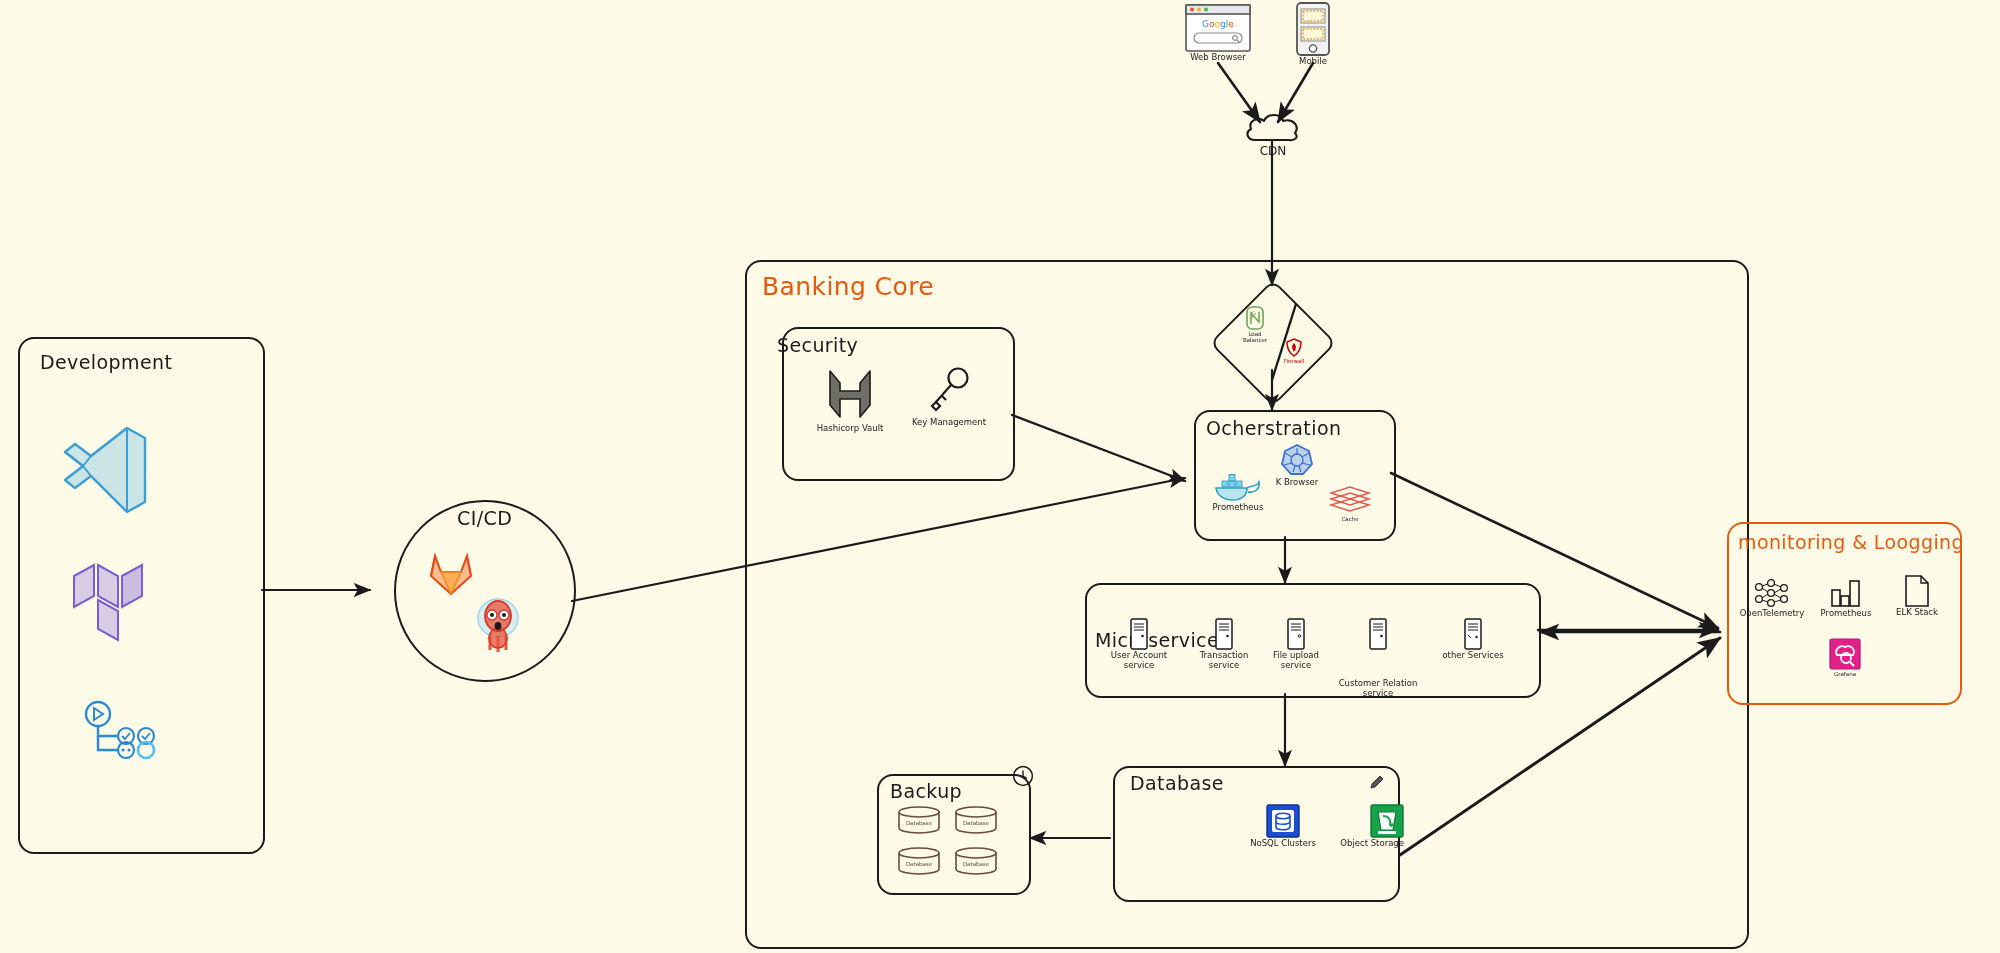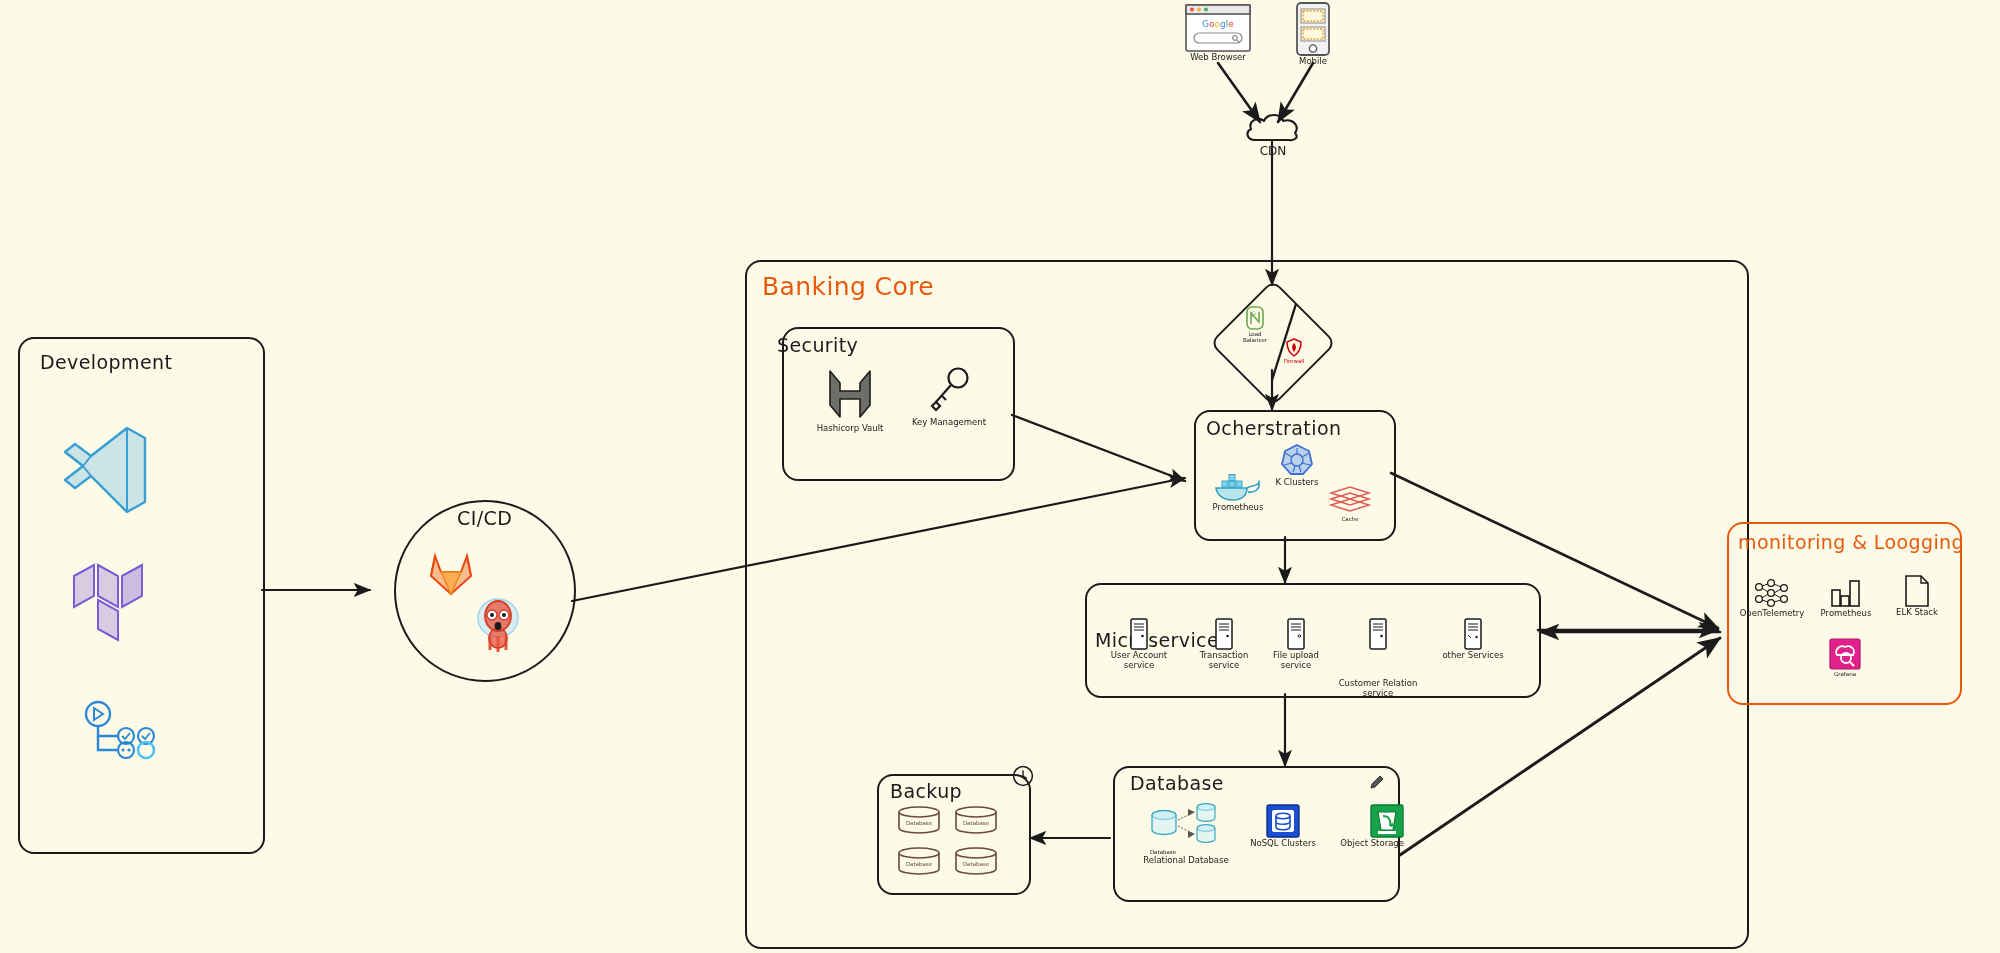--- a/index.html
+++ b/index.html
@@ -285,21 +285,21 @@
   <div class="group-title" style="left:1206px; top:417px;">Ocherstration</div>
 
   <div class="node" style="left:1262px; top:443px; width:70px;">
     <span>
       <svg width="34" height="34" viewBox="0 0 34 34">
         <path d="M17,2 L29,8 L32,21 L23,31 L11,31 L2,21 L5,8 Z" fill="#6d9fe8" fill-opacity="0.45" stroke="#3b6fd6" stroke-width="1.8"></path>
         <circle cx="17" cy="17" r="6" fill="none" stroke="#3b6fd6" stroke-width="1.4"></circle>
         <path d="M17,5 L17,11 M29,10 L22,14 M30,22 L22,20 M21,29 L19,23 M13,29 L15,23 M4,22 L12,20 M5,10 L12,14" stroke="#3b6fd6" stroke-width="1.2"></path>
       </svg>
     </span>
-    <span class="label lbl-sm">K Clusters</span>
+    <span class="label lbl-sm">K Browser</span>
   </div>
 
   <div class="node" style="left:1200px; top:472px; width:76px;">
     <span>
       <svg width="48" height="30" viewBox="0 0 48 30">
         <rect x="8" y="9" width="6" height="6" fill="#7fd3ef" stroke="#2e9fc4" stroke-width="0.9"></rect>
         <rect x="15" y="9" width="6" height="6" fill="#7fd3ef" stroke="#2e9fc4" stroke-width="0.9"></rect>
         <rect x="22" y="9" width="6" height="6" fill="#7fd3ef" stroke="#2e9fc4" stroke-width="0.9"></rect>
         <rect x="15" y="2.5" width="6" height="6" fill="#7fd3ef" stroke="#2e9fc4" stroke-width="0.9"></rect>
         <path d="M2,16 L33,16 C33,24 27,28 19,28 C9,28 3,23 2,16 Z" fill="#7fd3ef" fill-opacity="0.55" stroke="#2e9fc4" stroke-width="1.6"></path>
@@ -380,37 +380,20 @@
   </div>
 
   <div class="group" style="left:1113px; top:766px; width:283px; height:132px;"></div>
   <div class="group-title" style="left:1130px; top:772px;">Database</div>
   <div class="abs" style="left:1370px; top:775px;">
     <svg width="14" height="16" viewBox="0 0 14 16">
         <path d="M10,1 L13,4 L5,12 L1,13 L2,9 Z" fill="#555" stroke="#333" stroke-width="1"></path>
       </svg>
   </div>
 
-  <div class="node" style="left:1131px; top:798px; width:110px;">
-    <span>
-      <svg width="72" height="50" viewBox="0 0 72 50">
-        <ellipse cx="14" cy="17" rx="12" ry="4.5" fill="#cfeef5" stroke="#3aa8c0" stroke-width="1.3"></ellipse>
-        <path d="M2,17 L2,32 A12,4.5 0 0 0 26,32 L26,17" fill="#cfeef5" fill-opacity=".55" stroke="#3aa8c0" stroke-width="1.3"></path>
-        <ellipse cx="56" cy="9" rx="9" ry="3.4" fill="#cfeef5" stroke="#3aa8c0" stroke-width="1.2"></ellipse>
-        <path d="M47,9 L47,20 A9,3.4 0 0 0 65,20 L65,9" fill="#cfeef5" fill-opacity=".55" stroke="#3aa8c0" stroke-width="1.2"></path>
-        <ellipse cx="56" cy="30" rx="9" ry="3.4" fill="#cfeef5" stroke="#3aa8c0" stroke-width="1.2"></ellipse>
-        <path d="M47,30 L47,41 A9,3.4 0 0 0 65,41 L65,30" fill="#cfeef5" fill-opacity=".55" stroke="#3aa8c0" stroke-width="1.2"></path>
-        <path d="M28,22 L44,14 M28,28 L44,36" stroke="#555" stroke-width="1" stroke-dasharray="2 1.6"></path>
-        <path d="M38,11 L45,14 L38,18 Z" fill="#555"></path>
-          <path d="M38,33 L45,36 L38,40 Z" fill="#555"></path>
-      </svg>
-    </span>
-    <span class="label lbl-xs" style="margin-right:46px;">Database</span>
-    <span class="label lbl-sm">Relational Database</span>
-  </div>
 
   <div class="node" style="left:1241px; top:804px; width:84px;">
     <span>
       <svg width="34" height="34" viewBox="0 0 34 34">
         <rect x="1" y="1" width="32" height="32" rx="2" fill="#1a4fd0" stroke="#0d2f8c" stroke-width="1.4"></rect>
         <rect x="6" y="6" width="22" height="22" rx="2" fill="#ffffff"></rect>
         <ellipse cx="17" cy="12" rx="7" ry="2.8" fill="none" stroke="#1a4fd0" stroke-width="1.6"></ellipse>
         <path d="M10,12 L10,23 A7,2.8 0 0 0 24,23 L24,12" fill="none" stroke="#1a4fd0" stroke-width="1.6"></path>
         <path d="M10,17.5 A7,2.8 0 0 0 24,17.5" fill="none" stroke="#1a4fd0" stroke-width="1.4"></path>
       </svg>

